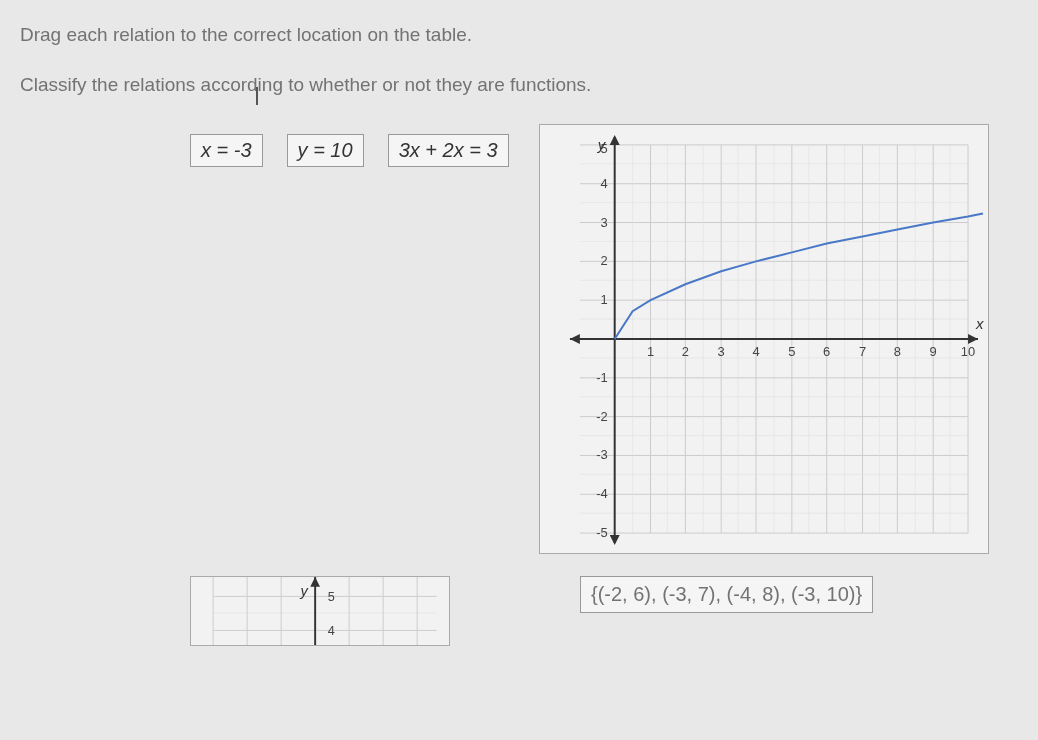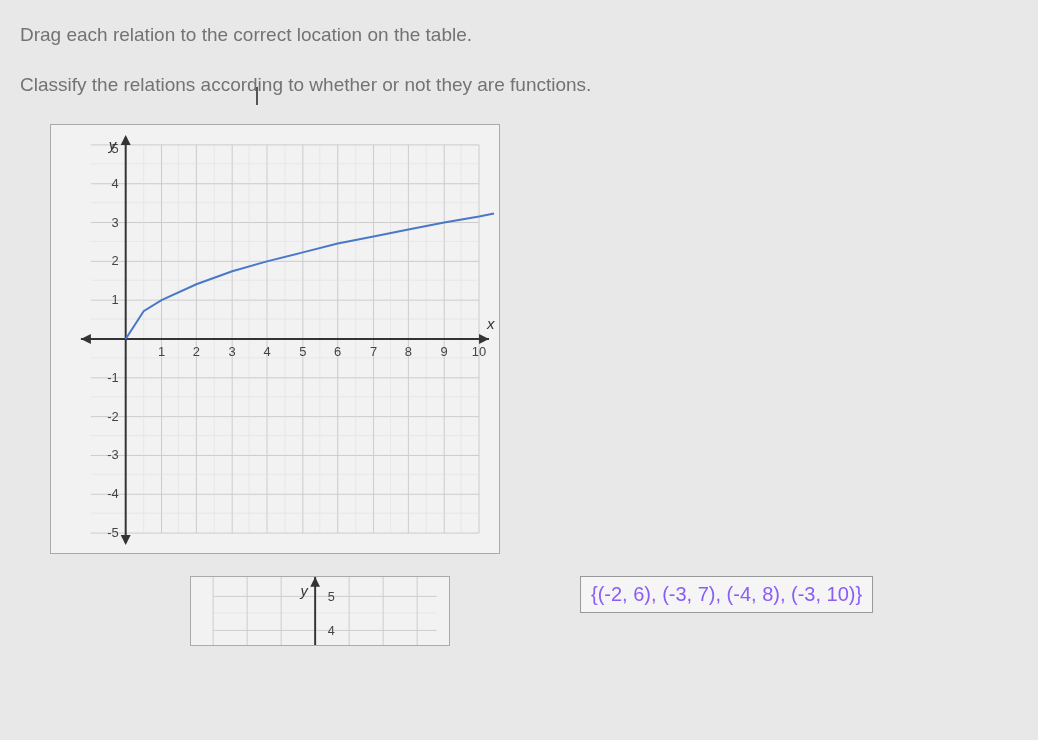--- a/index.html
+++ b/index.html
@@ -59,21 +59,21 @@
     align-items: flex-start;
     gap: 60px;
     margin-top: 18px;
     margin-left: 170px;
   }
   .set-tile {
     background: #f5f5f5;
     border: 1px solid #999;
     padding: 6px 10px;
     font-size: 20px;
-    color: #8b5cf6;
+    color: #737373;
     cursor: move;
     white-space: nowrap;
     margin-left: 70px;
   }
   .small-chart-wrap { }
   .cursor-mark {
     position: absolute;
     left: 256px;
     top: 87px;
     width: 2px;
@@ -83,20 +83,31 @@
 </style>
 </head>
 <body>
 
 <div class="instruction">Drag each relation to the correct location on the table.</div>
 <div class="instruction">Classify the relations according to whether or not they are functions.</div>
 
 <div class="cursor-mark"></div>
 
 <div class="top-area">
+  <div class="draggables-row">
+    <div class="drag-tile">
+      <span>x = -3</span>
+    </div>
+    <div class="drag-tile">
+      <span>y = 10</span>
+    </div>
+    <div class="drag-tile">
+      <span>3x + 2x = 3</span>
+    </div>
+  </div>
 
   <div class="chart-wrap">
     <svg class="chart" width="450" height="430" viewBox="0 0 450 430">
 
       <g>
 
         <line class="grid-line" x1="111" y1="20" x2="111" y2="410"></line>
         <line class="grid-line" x1="146" y1="20" x2="146" y2="410"></line>
         <line class="grid-line" x1="182" y1="20" x2="182" y2="410"></line>
         <line class="grid-line" x1="217" y1="20" x2="217" y2="410"></line>

